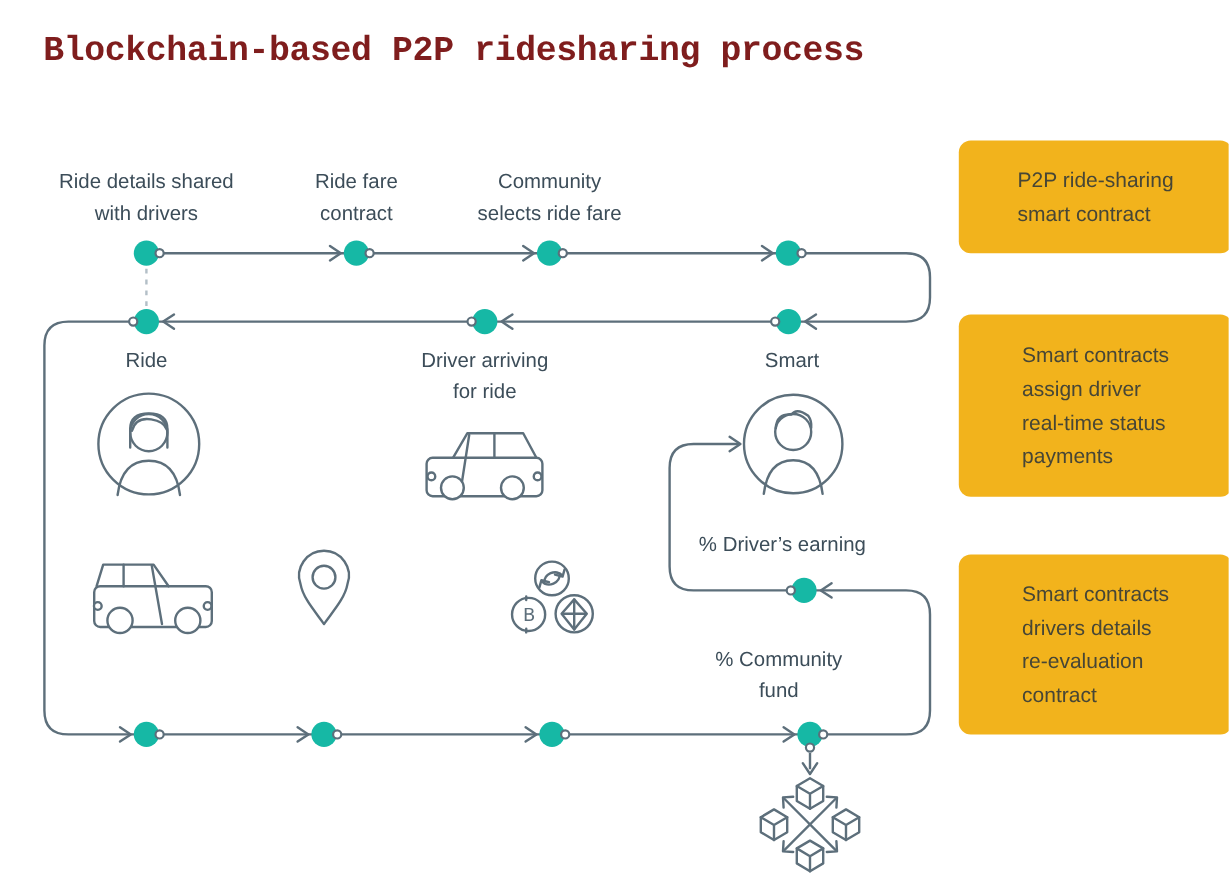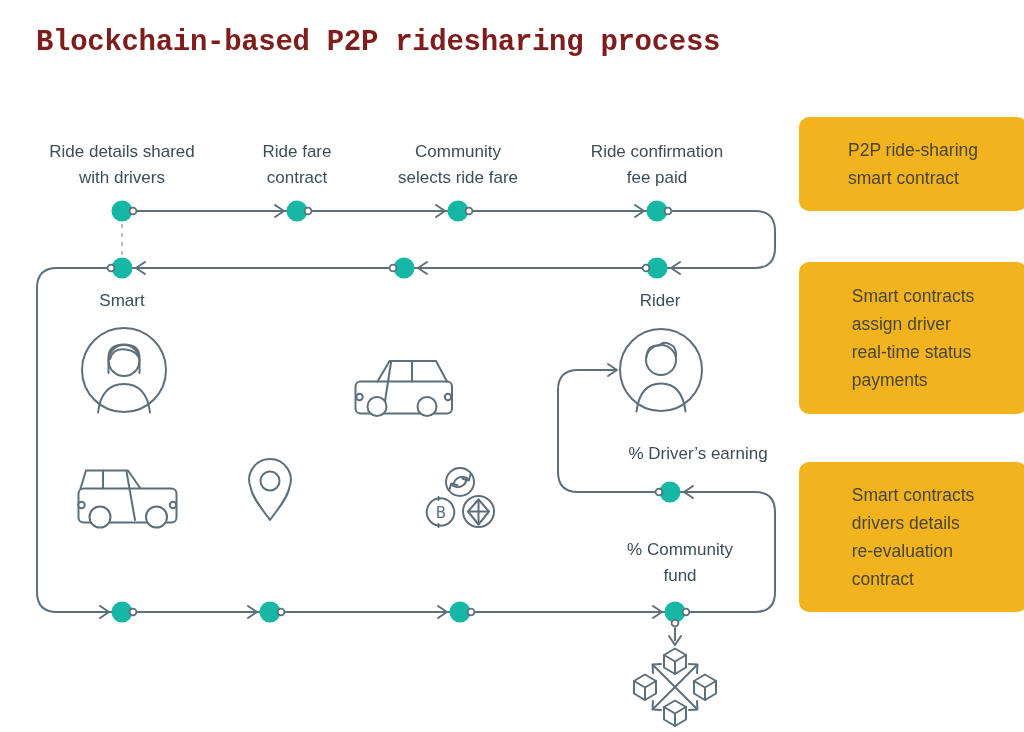--- a/index.html
+++ b/index.html
@@ -167,29 +167,29 @@
       <path d="M 664 707 L 675 713.5 L 686 707 M 675 713.5 V 726"></path>
     </g>
   </svg>
 
   <div class="lbl" style="left:122px;top:139px">Ride details shared
 with drivers</div>
   <div class="lbl" style="left:297px;top:139px">Ride fare
 contract</div>
   <div class="lbl" style="left:458px;top:139px">Community
 selects ride fare</div>
-  <div class="lbl" style="left:657px;top:139px">Ride confirmation
-fee paid</div>
-
-  <div class="lbl" style="left:122px;top:288px">Smart</div>
-  <div class="lbl" style="left:660px;top:288px">Rider</div>
-
-  <div class="lbl" style="left:698px;top:441px">% Driver’s earning</div>
-
-  <div class="lbl" style="left:680px;top:537px">% Community
+
+  <div class="lbl" style="left:122px;top:288px">Ride</div>
+  <div class="lbl" style="left:404px;top:288px">Driver arriving
+for ride</div>
+  <div class="lbl" style="left:660px;top:288px">Smart</div>
+
+  <div class="lbl" style="left:652px;top:441px">% Driver’s earning</div>
+
+  <div class="lbl" style="left:649px;top:537px">% Community
 fund</div>
 
   <div class="note" id="note1">P2P ride-sharing
 smart contract</div>
   <div class="note" id="note2">Smart contracts
 assign driver
 real-time status
 payments</div>
   <div class="note" id="note3">Smart contracts
 drivers details

